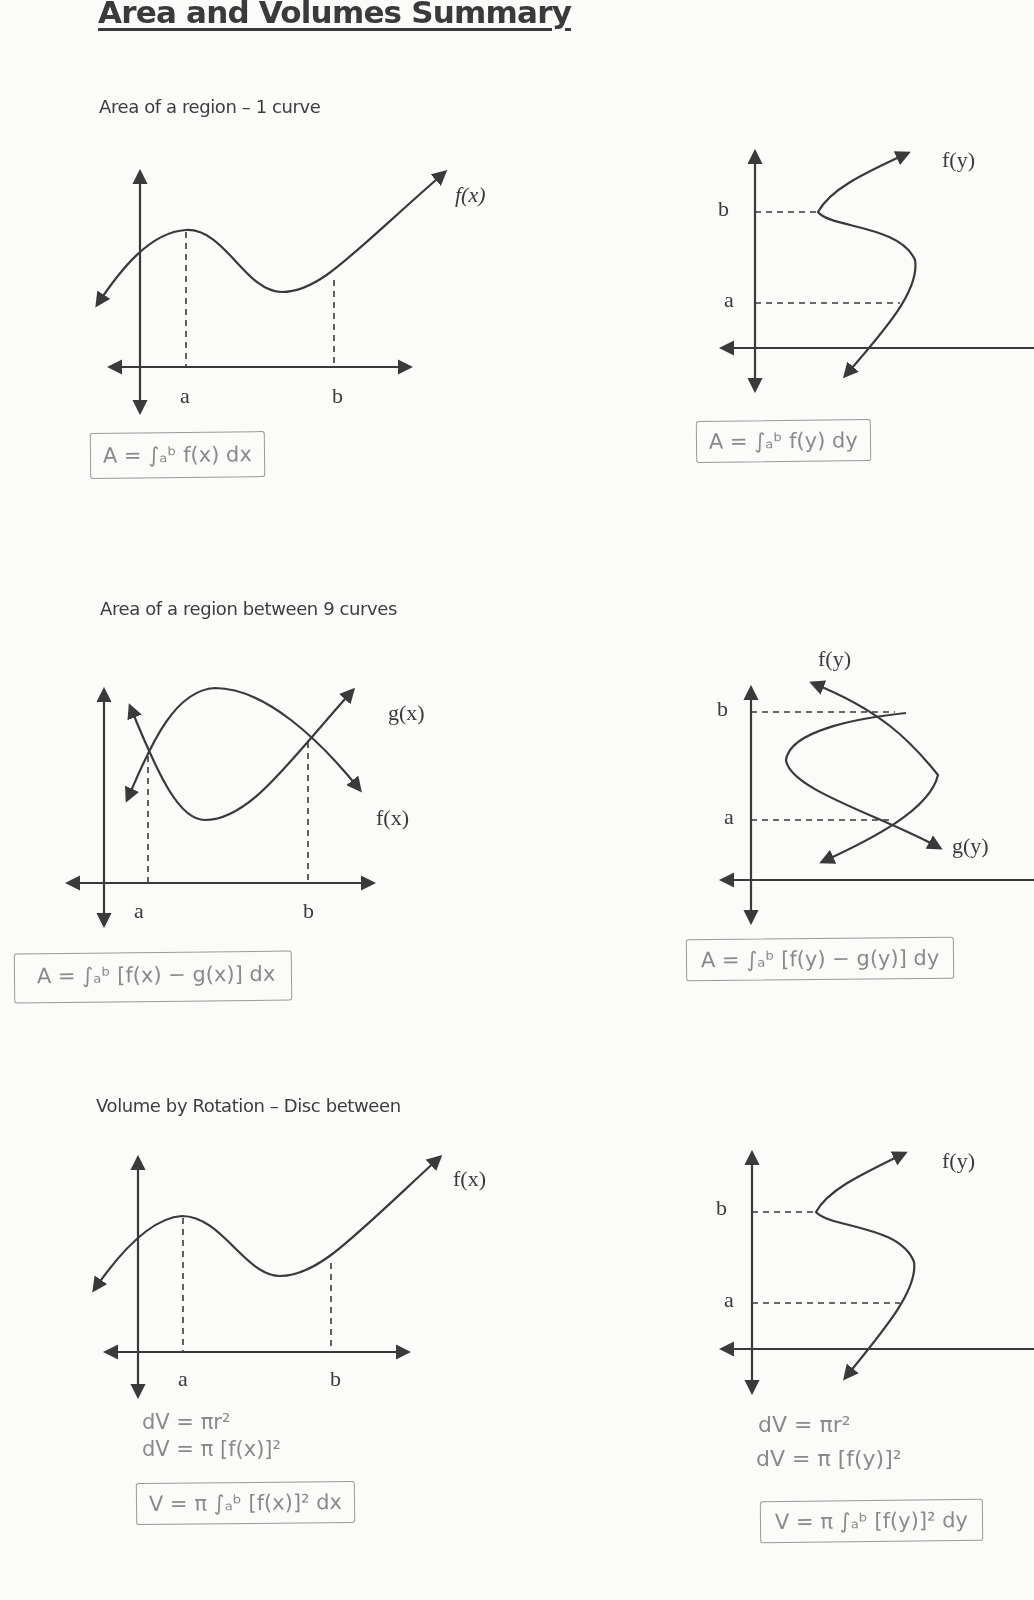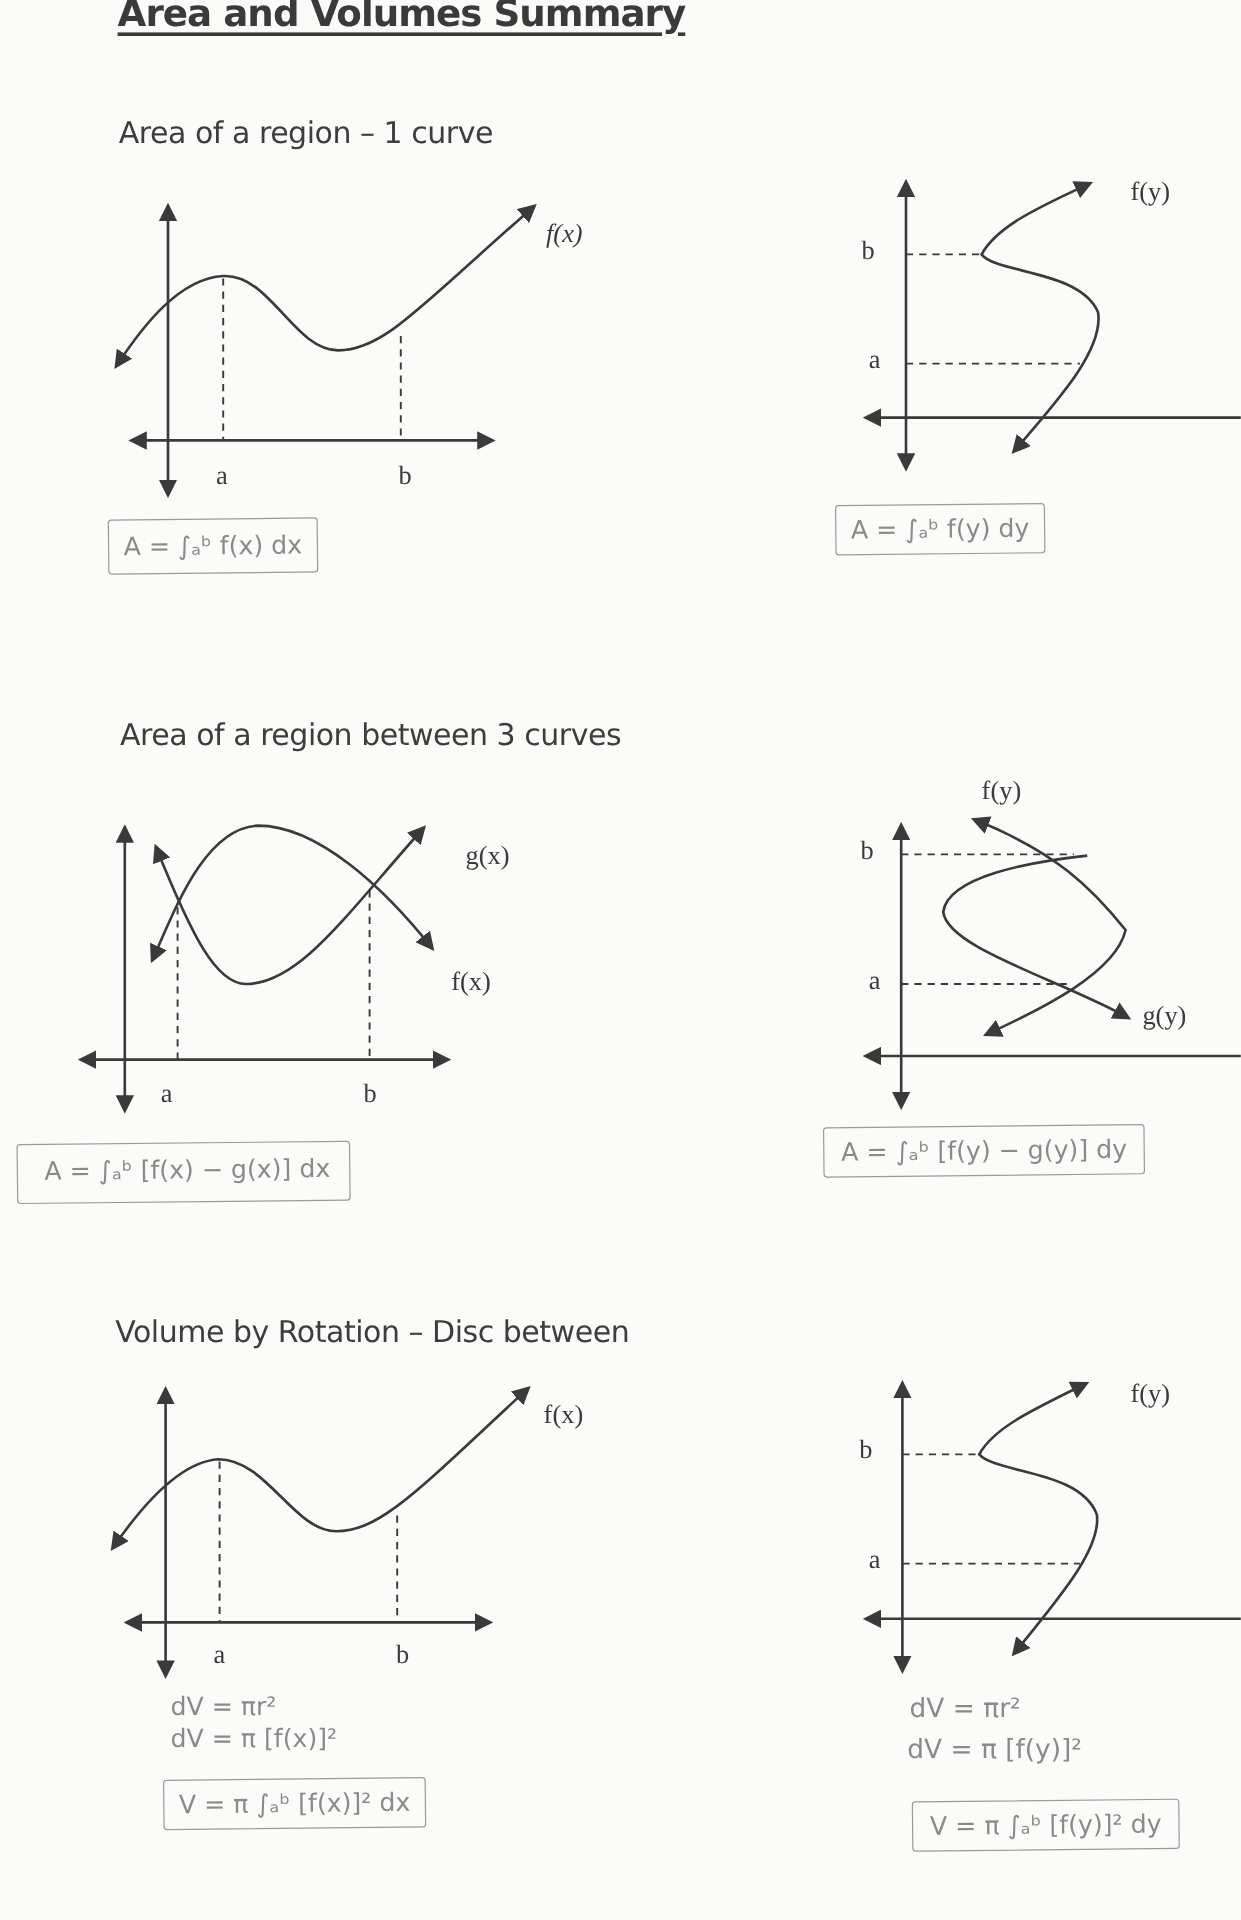--- a/index.html
+++ b/index.html
@@ -10,21 +10,21 @@
     color:#333;
   }
   .title {
     position:absolute; left:98px; top:-6px;
     font-family:"DejaVu Sans", sans-serif; font-weight:bold;
     font-size:31px; letter-spacing:-0.8px; color:#3a3a3a;
     text-decoration:underline; text-decoration-thickness:3px; text-underline-offset:5px;
   }
   .section-title {
     position:absolute; font-family:"DejaVu Sans", sans-serif;
-    font-size:25px; letter-spacing:-0.4px; color:#3d3d3d;
+    font-size:18px; letter-spacing:-0.4px; color:#3d3d3d;
   }
   svg.graph { position:absolute; overflow:visible; }
   svg text.lbl { font-family:"Liberation Serif", serif; font-size:22px; fill:#3a3a3a; }
   .hand {
     position:absolute; font-family:"DejaVu Sans", sans-serif;
     color:#8a8a8a; font-size:21px; white-space:nowrap;
   }
   .boxed {
     border:1.5px solid #9a9a9a; border-radius:3px; padding:4px 10px;
     transform:rotate(-0.6deg);
@@ -74,21 +74,21 @@
     <line x1="755" y1="212" x2="818" y2="212"></line>
     <line x1="755" y1="303" x2="900" y2="303"></line>
   </g>
   <text class="lbl" x="942" y="167">f(y)</text>
   <text class="lbl" x="718" y="216">b</text>
   <text class="lbl" x="724" y="307">a</text>
 </svg>
 
 <div class="hand boxed" style="left:696px;top:420px;padding:8px 12px;">A = ∫ₐᵇ f(y) dy</div>
 
-<div class="section-title" style="left:100px;top:598px;">Area of a region between 3 curves</div>
+<div class="section-title" style="left:100px;top:598px;">Area of a region between 9 curves</div>
 
 <svg class="graph" style="left:0;top:0" width="1034" height="1600">
   <g stroke="#3a3a3a" stroke-width="2.2" fill="none">
     <line x1="104" y1="925" x2="104" y2="690" marker-end="url(#ah)" marker-start="url(#ah)"></line>
     <line x1="68" y1="883" x2="373" y2="883" marker-end="url(#ah)" marker-start="url(#ah)"></line>
 
     <path d="M127,800 C145,760 170,690 215,688 C265,688 320,740 360,790" marker-end="url(#ah)" marker-start="url(#ah)"></path>
 
     <path d="M130,706 C160,780 180,820 205,820 C250,820 290,760 353,690" marker-end="url(#ah)" marker-start="url(#ah)"></path>
   </g>

